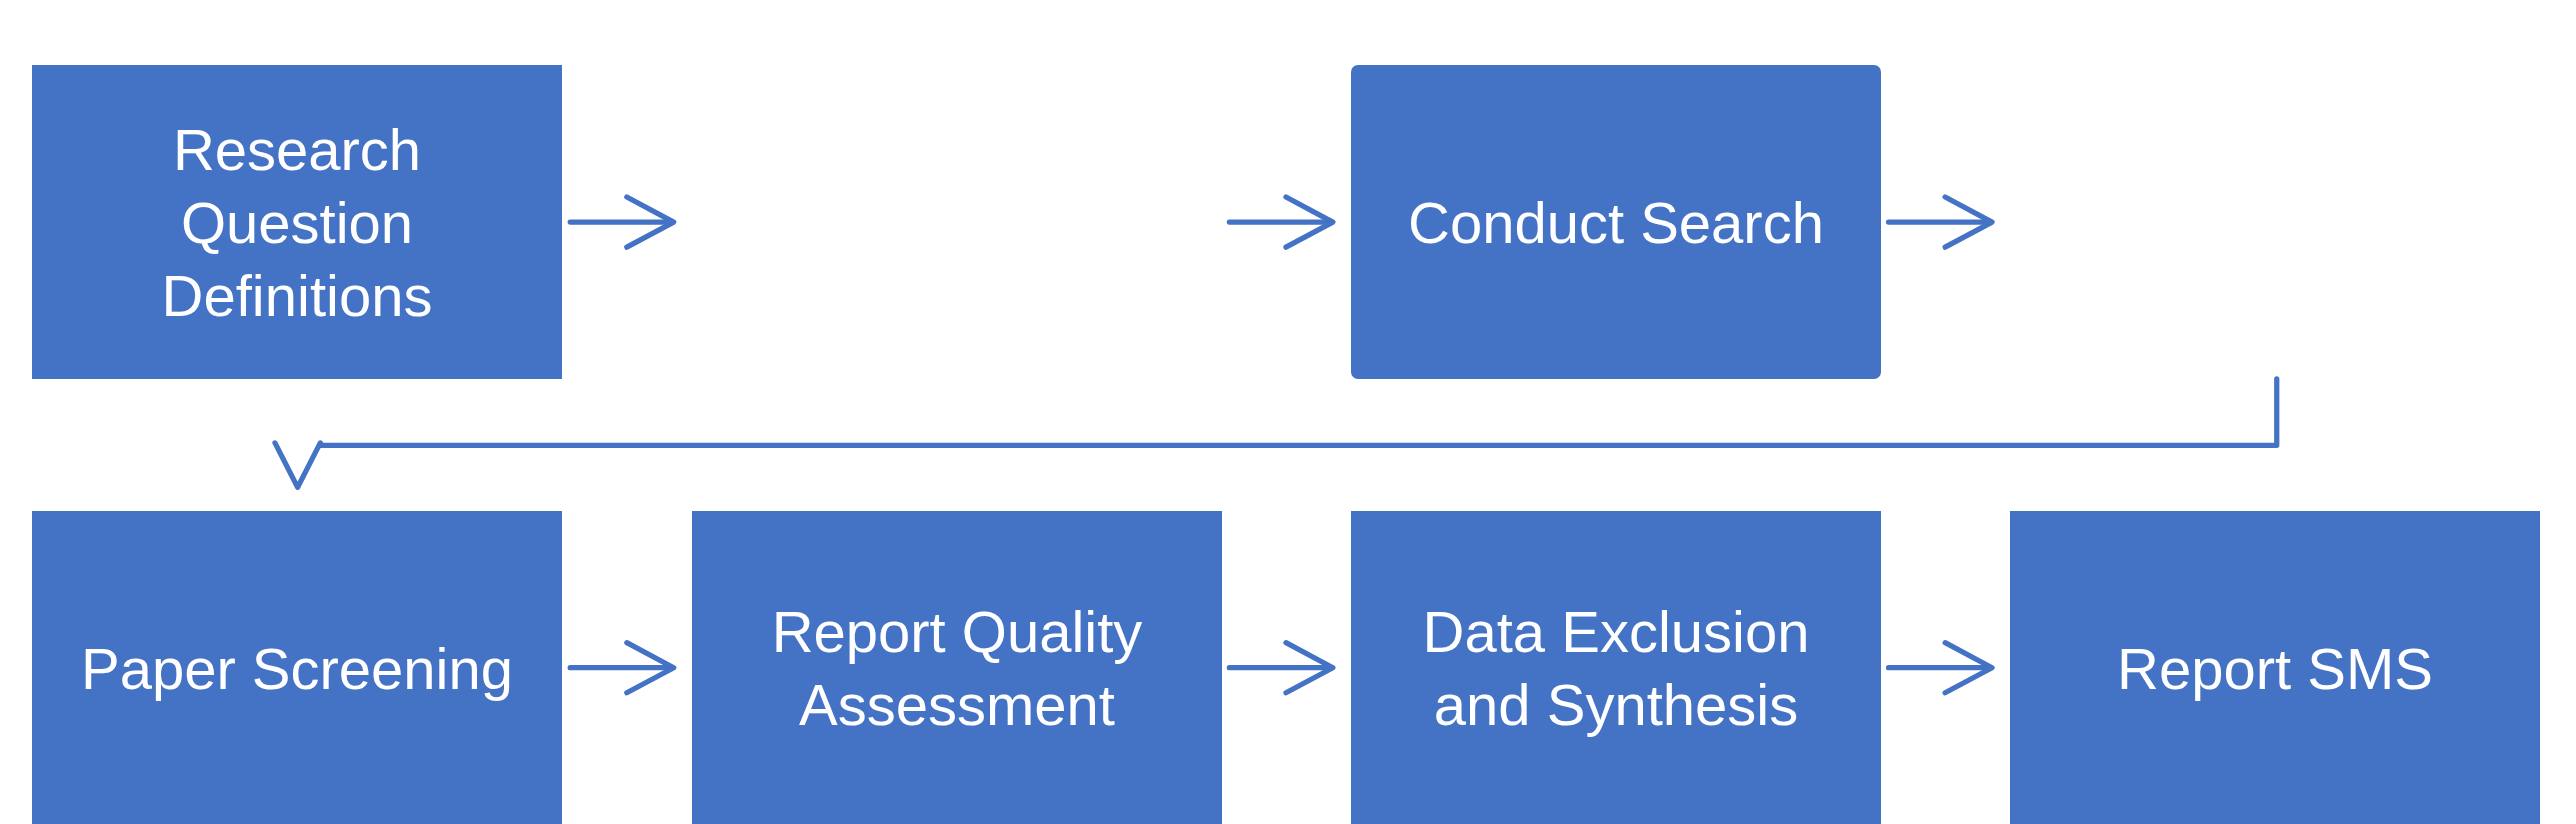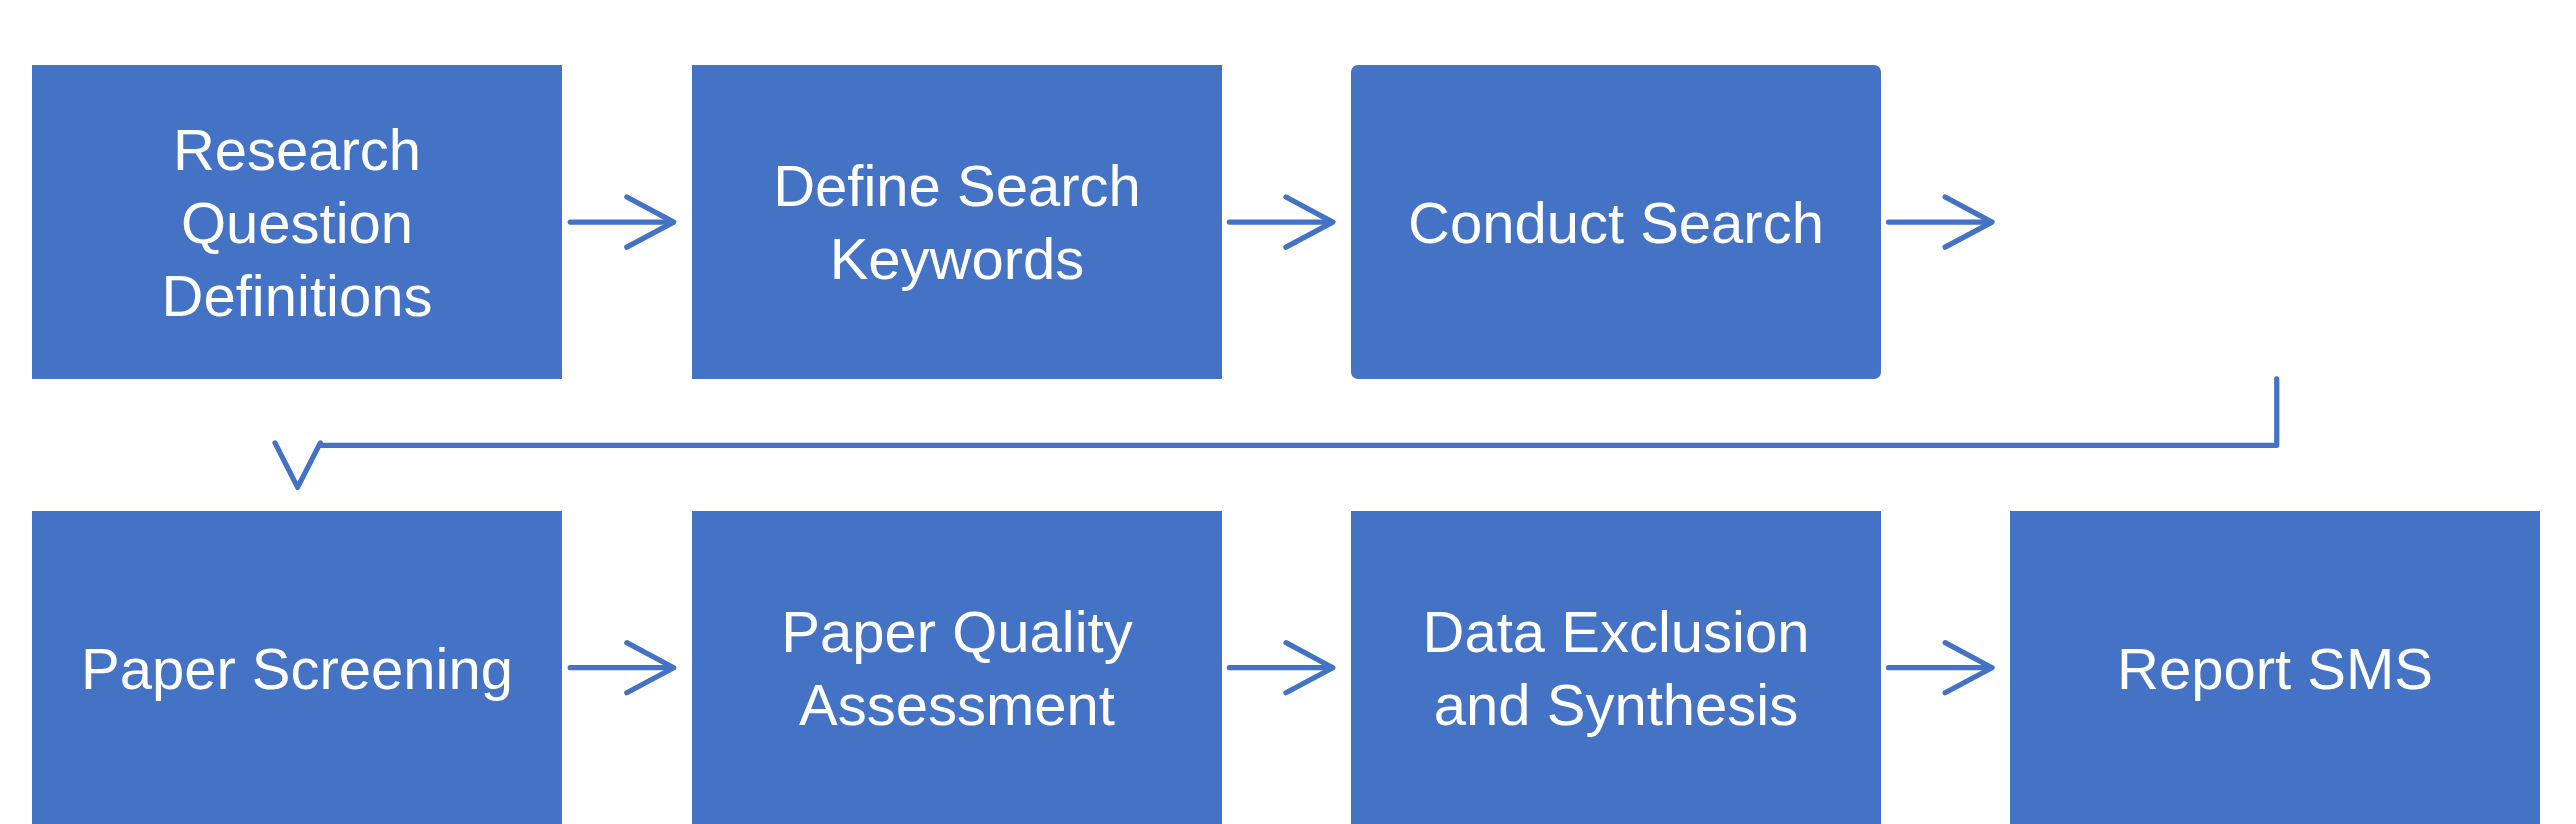--- a/index.html
+++ b/index.html
@@ -95,25 +95,23 @@
     </g>
     <g>
       <path class="edge" d="M2335,786 H2454"></path>
       <path class="edge" d="M2405,755 L2463,786 L2405,817"></path>
     </g>
   </svg>
 
   <div class="node pos-r1c1">Research
 Question
 Definitions</div>
-  <div class="node pos-r1c2">Define Search
-Keywords</div>
   <div class="node pos-r1c3">Conduct Search</div>
 
   <div class="node pos-r2c1">Paper Screening</div>
-  <div class="node pos-r2c2">Paper Quality
+  <div class="node pos-r2c2">Report Quality
 Assessment</div>
   <div class="node pos-r2c3">Data Exclusion
 and Synthesis</div>
   <div class="node pos-r2c4">Report SMS</div>
 
 </div>
 
 
 </body></html>

